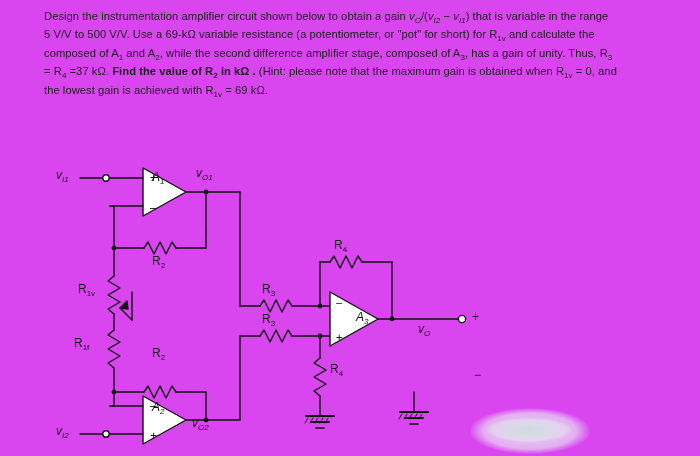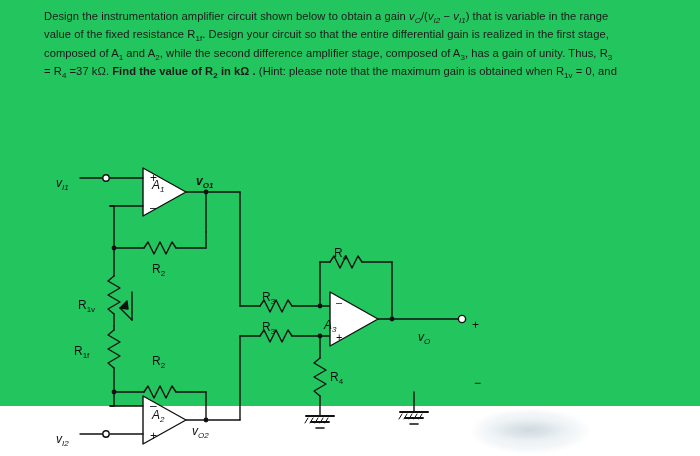--- a/index.html
+++ b/index.html
@@ -12,22 +12,22 @@
     height: 456px;
     position: relative;
     font-family: "Liberation Sans", sans-serif;
     color: #1b1b1b;
     overflow: hidden;
   }
   #page {
     position: absolute;
     left: 0; top: 0;
     width: 700px;
-    height: 406px;
-    background: #22c55e;
+    height: 456px;
+    background: #d946ef;
   }
   
   #problem-text {
     position: absolute;
     left: 44px;
     top: 8px;
     width: 640px;
     font-size: 11.2px;
     line-height: 16.4px;
     color: #1a1a1a;
@@ -43,21 +43,20 @@
     left: 0;
     top: 140px;
     width: 700px;
     height: 316px;
   }
   #circuit svg { display: block; }
   .lbl {
     position: absolute;
     font-size: 12px;
     color: #111;
-    margin-top: 8px;
   }
   .lbl.it { font-style: italic; }
   
   #smudge {
     position: absolute;
     left: 470px;
     top: 268px;
     width: 120px;
     height: 46px;
     border-radius: 50%;
@@ -73,23 +72,24 @@
     background: radial-gradient(ellipse at 50% 50%, rgba(205,216,222,0.9) 0%, rgba(232,238,242,0.4) 60%, rgba(255,255,255,0) 75%);
   }
 </style>
 </head>
 <body>
 
 <div id="page">
 
   <div id="problem-text">
     <span class="ln">Design the instrumentation amplifier circuit shown below to obtain a gain <span class="it">v<sub>O</sub></span>/(<span class="it">v<sub>I2</sub></span> − <span class="it">v<sub>I1</sub></span>) that is variable in the range</span>
-    <span class="ln">value of the fixed resistance R<sub>1f</sub>. Design your circuit  so that the entire differential gain is realized in the first stage,</span>
+    <span class="ln">5 V/V to 500 V/V. Use a 69-kΩ variable resistance (a potentiometer, or "pot" for short) for R<sub>1v</sub> and calculate the</span>
     <span class="ln">composed of A<sub>1</sub> and A<sub>2</sub>, while the second  difference amplifier stage, composed of A<sub>3</sub>, has a gain of unity. Thus, R<sub>3</sub></span>
     <span class="ln">= R<sub>4</sub> =37 kΩ.  <span class="bold">Find the value of R<sub>2</sub> in kΩ .</span>  (Hint: please note that the maximum gain is obtained when R<sub>1v</sub> = 0, and</span>
+    <span class="ln">the lowest gain is achieved with R<sub>1v</sub> = 69 kΩ.</span>
   </div>
 
   <div id="circuit">
     <div id="smudge"></div>
     <div id="smudge2"></div>
 
     <svg width="700" height="316" viewBox="0 0 700 316">
       <g stroke="#111" stroke-width="1.4" fill="none" stroke-linecap="round" stroke-linejoin="round">
 
         <path d="M143 28 L143 76 L186 52 Z" fill="#fff"></path>
@@ -192,32 +192,32 @@
         <text x="150" y="270" font-size="12">–</text>
         <text x="150" y="300" font-size="12">+</text>
         <text x="336" y="166" font-size="11">–</text>
         <text x="336" y="201" font-size="11">+</text>
       </g>
     </svg>
 
     <div class="lbl it" style="left:56px; top:28px;"><span>v</span><sub>I1</sub></div>
     <div class="lbl it" style="left:56px; top:284px;font-style:italic;"><span>v</span><sub>I2</sub></div>
 
-    <div class="lbl it" style="left:196px; top:26px;font-weight:bold;"><span>v</span><sub>O1</sub></div>
+    <div class="lbl it" style="left:196px; top:26px;"><span>v</span><sub>O1</sub></div>
     <div class="lbl it" style="left:192px; top:276px;text-align:center;"><span>v</span><sub>O2</sub></div>
     <div class="lbl it" style="left:418px; top:182px;"><span>v</span><sub>O</sub></div>
 
     <div class="lbl it" style="left:152px; top:30px;"><span>A</span><sub>1</sub></div>
     <div class="lbl it" style="left:152px; top:260px;"><span>A</span><sub>2</sub></div>
-    <div class="lbl it" style="left:324px; top:170px;"><span>A</span><sub>3</sub></div>
+    <div class="lbl it" style="left:356px; top:170px;"><span>A</span><sub>3</sub></div>
 
     <div class="lbl" style="left:152px; top:114px;"><span>R</span><sub>2</sub></div>
     <div class="lbl" style="left:152px; top:206px;"><span>R</span><sub>2</sub></div>
 
-    <div class="lbl" style="left:78px; top:150px;"><span>R</span><sub>1v</sub></div>
+    <div class="lbl" style="left:78px; top:142px;"><span>R</span><sub>1v</sub></div>
     <div class="lbl" style="left:74px; top:196px;"><span>R</span><sub>1f</sub></div>
 
     <div class="lbl" style="left:262px; top:142px;"><span>R</span><sub>3</sub></div>
     <div class="lbl" style="left:262px; top:172px;"><span>R</span><sub>3</sub></div>
 
     <div class="lbl" style="left:334px; top:98px;"><span>R</span><sub>4</sub></div>
     <div class="lbl" style="left:330px; top:222px;"><span>R</span><sub>4</sub></div>
 
     <div class="lbl" style="left:472px; top:170px;"><span>+</span></div>
     <div class="lbl" style="left:474px; top:228px;"><span>−</span></div>

